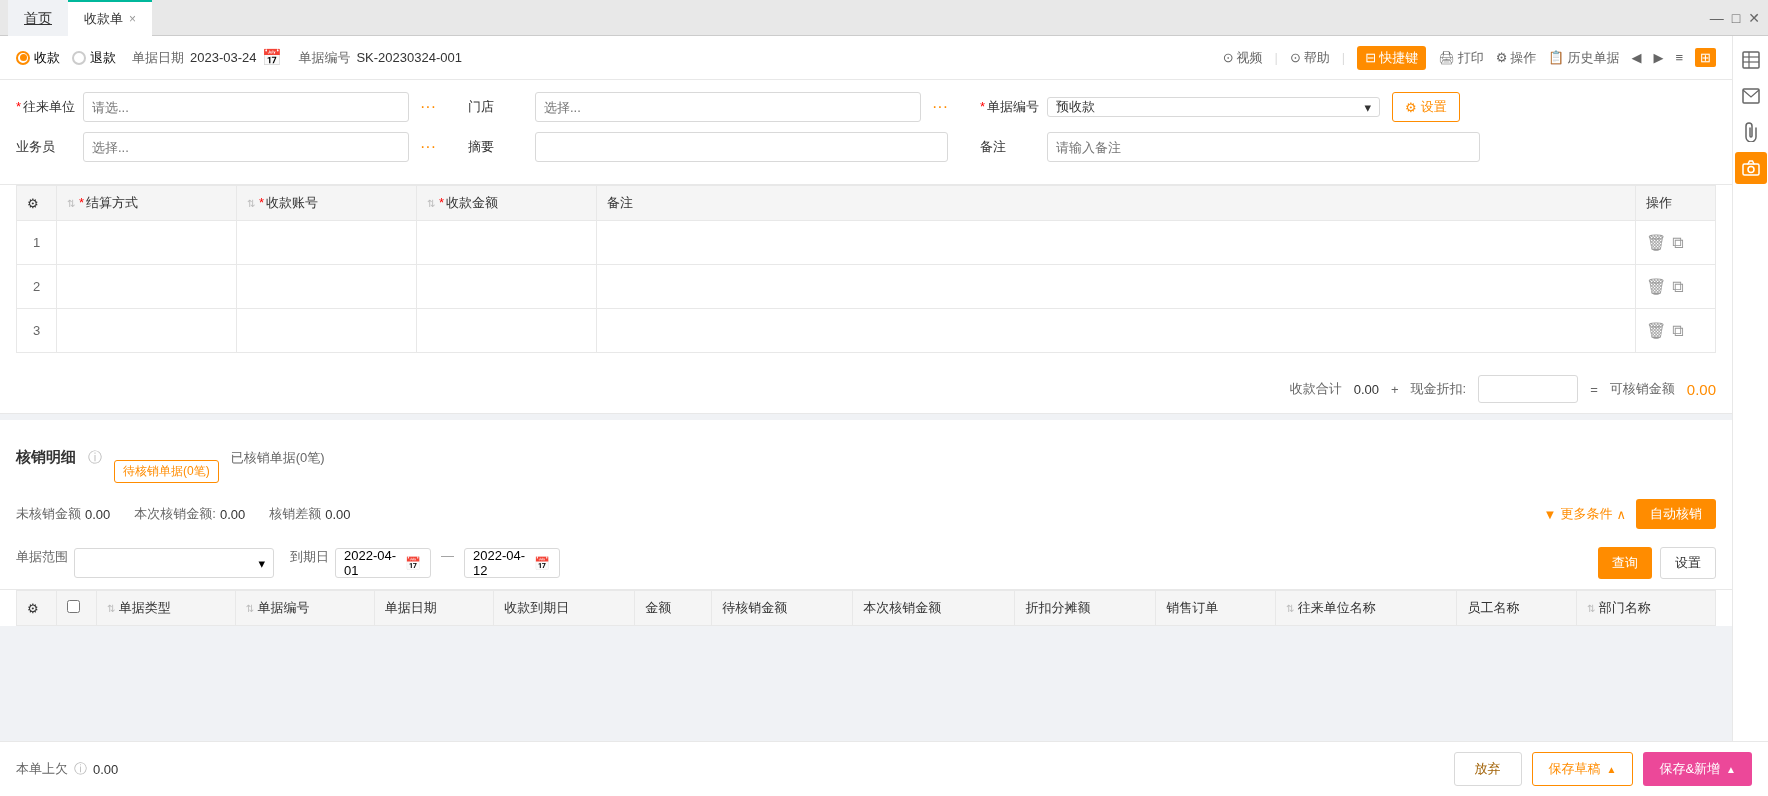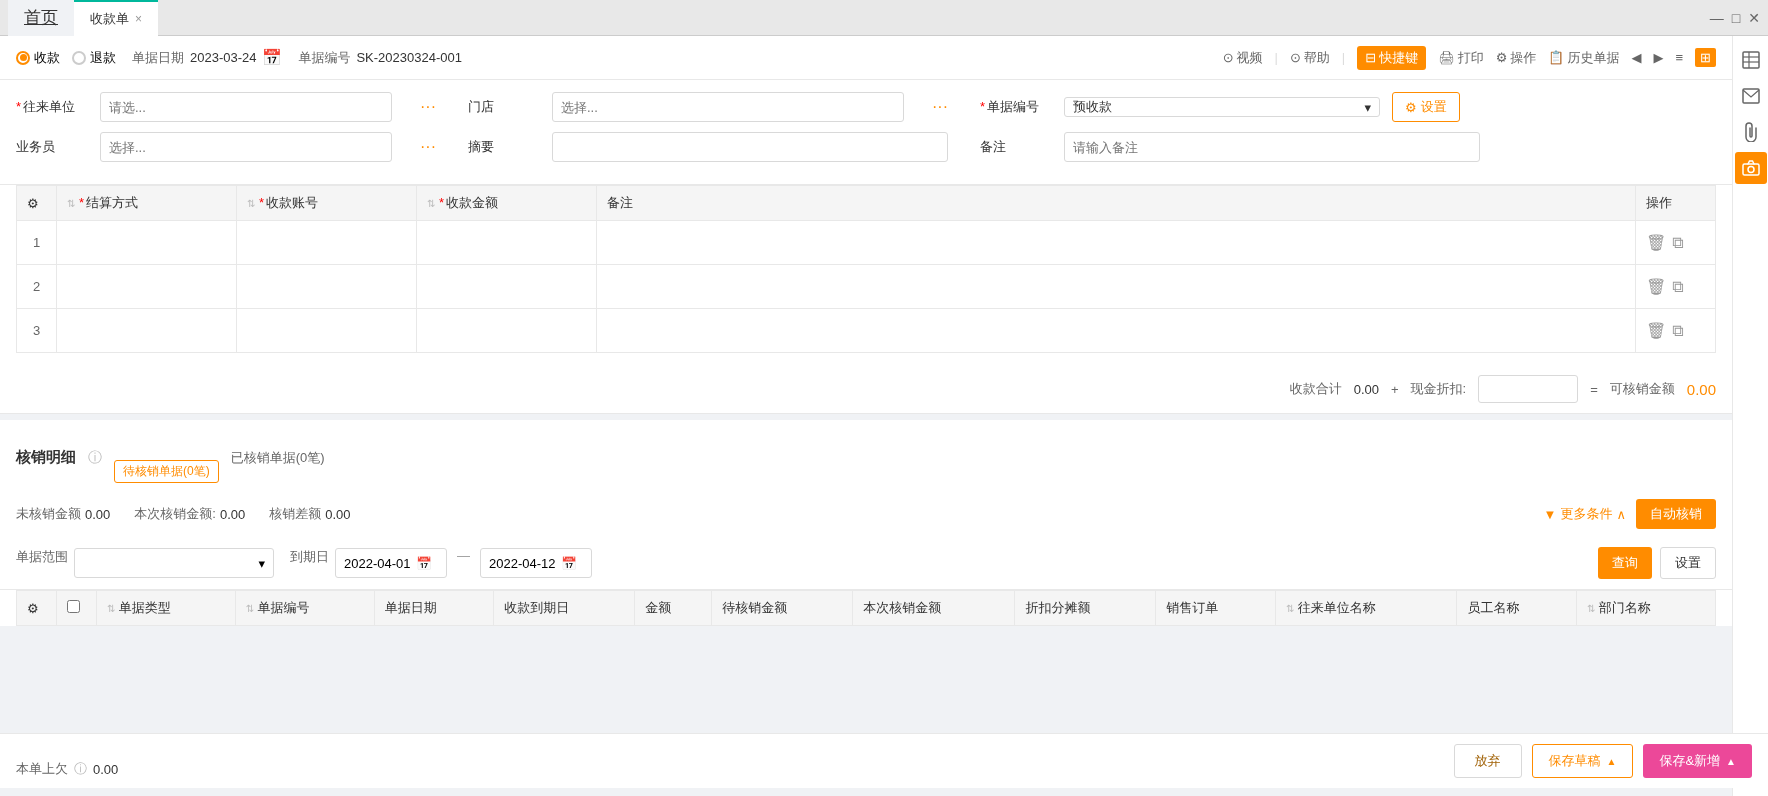--- a/index.html
+++ b/index.html
@@ -5,21 +5,21 @@
     * { box-sizing: border-box; margin: 0; padding: 0; font-family: 'Microsoft YaHei', Arial, sans-serif; font-size: 13px; }
     body { background: #f0f2f5; width: 1768px; min-height: 796px; overflow: hidden; }
 
     
     .tab-bar {
       display: flex; align-items: center; background: #e8e8e8; height: 36px;
       border-bottom: 1px solid #ccc; padding: 0 8px;
     }
     .tab-home {
       background: #f0f2f5; padding: 0 16px; height: 36px; line-height: 36px;
-      color: #333; cursor: pointer; font-size: 17px; text-decoration: underline;
+      color: #333; cursor: pointer; font-size: 14px; text-decoration: underline;
     }
     .tab-active {
       background: #fff; padding: 0 16px; height: 36px; line-height: 36px;
       color: #333; cursor: pointer; font-size: 13px; display: flex; align-items: center; gap: 6px;
       border-top: 2px solid #00b89c;
     }
     .tab-close { color: #999; cursor: pointer; font-size: 12px; }
     .tab-bar-right { margin-left: auto; display: flex; gap: 8px; }
     .tab-bar-btn { background: none; border: none; cursor: pointer; color: #666; font-size: 14px; }
 
@@ -43,21 +43,21 @@
     .toolbar-right { margin-left: auto; display: flex; align-items: center; gap: 12px; color: #666; }
     .toolbar-right-item { display: flex; align-items: center; gap: 3px; cursor: pointer; color: #666; font-size: 13px; }
     .toolbar-right-item.active { background: #ff8c00; color: #fff; padding: 3px 8px; border-radius: 3px; }
     .separator { color: #ddd; }
 
     
     .form-area {
       background: #fff; padding: 12px 16px; border-bottom: 1px solid #e8e8e8;
     }
     .form-row { display: flex; align-items: center; gap: 0; margin-bottom: 10px; }
-    .form-field { display: flex; align-items: center; gap: 24px; flex: 1; }
+    .form-field { display: flex; align-items: center; gap: 7px; flex: 1; }
     .form-label { color: #333; white-space: nowrap; min-width: 60px; }
     .form-label.required::before { content: '*'; color: #f00; margin-right: 2px; }
     .form-input {
       border: 1px solid #d9d9d9; border-radius: 3px; padding: 4px 8px;
       height: 30px; flex: 1; outline: none; color: #bbb; font-size: 13px;
       cursor: pointer;
     }
     .form-more { color: #ff8c00; cursor: pointer; font-size: 16px; margin-left: 4px; }
     .form-select {
       border: 1px solid #d9d9d9; border-radius: 3px; padding: 4px 8px;
@@ -133,21 +133,21 @@
     }
     .filter-field { display: flex; align-items: flex-start; gap: 6px; }
     .filter-label { color: #666; white-space: nowrap; }
     .filter-select {
       border: 1px solid #d9d9d9; border-radius: 3px; padding: 4px 8px;
       height: 30px; width: 200px; display: flex; align-items: center; justify-content: space-between;
       cursor: pointer;
     }
     .date-input {
       border: 1px solid #d9d9d9; border-radius: 3px; padding: 4px 8px;
-      height: 30px; width: 112px; display: flex; align-items: center; gap: 6px; cursor: pointer;
+      height: 30px; width: 96px; display: flex; align-items: center; gap: 6px; cursor: pointer;
     }
     .filter-right { margin-left: auto; display: flex; gap: 8px; }
     .query-btn {
       background: #ff8c00; color: #fff; border: none; border-radius: 3px;
       padding: 6px 14px; cursor: pointer; font-size: 13px;
     }
     .set-btn {
       background: #fff; color: #333; border: 1px solid #d9d9d9; border-radius: 3px;
       padding: 6px 14px; cursor: pointer; font-size: 13px;
     }
@@ -155,22 +155,22 @@
     
     .bottom-table-section { background: #fff; padding: 0 16px; }
     .bottom-table { width: 100%; border-collapse: collapse; }
     .bottom-table th {
       background: #f5f5f5; border: 1px solid #e8e8e8; padding: 8px 10px;
       text-align: left; color: #333; font-weight: 500; white-space: nowrap; font-size: 12px;
     }
 
     
     .footer {
-      background: #fff; padding: 10px 16px; display: flex; align-items: flex-end;
-      border-top: 1px solid #e8e8e8; position: fixed; bottom: 8px; width: 1768px;
+      background: #fff; padding: 10px 16px; display: flex; align-items: center;
+      border-top: 1px solid #e8e8e8; position: fixed; bottom: 0; width: 1768px;
     }
     .footer-left { display: flex; align-items: center; gap: 6px; color: #666; }
     .footer-right { margin-left: auto; display: flex; gap: 10px; }
     .btn-abandon {
       background: #fff; color: #a16207; border: 1px solid #d9d9d9; border-radius: 3px;
       padding: 7px 20px; cursor: pointer; font-size: 13px;
     }
     .btn-save-draft {
       background: #fff; color: #ff8c00; border: 1px solid #ff8c00; border-radius: 3px;
       padding: 7px 16px; cursor: pointer; font-size: 13px; display: flex; align-items: center; gap: 6px;

